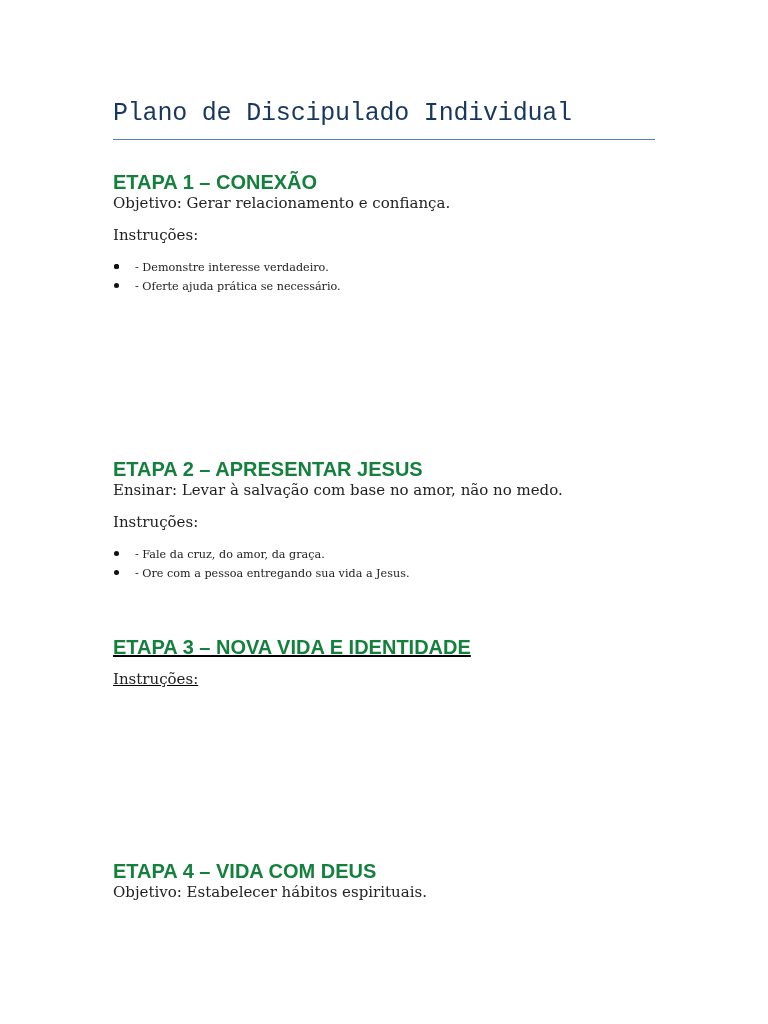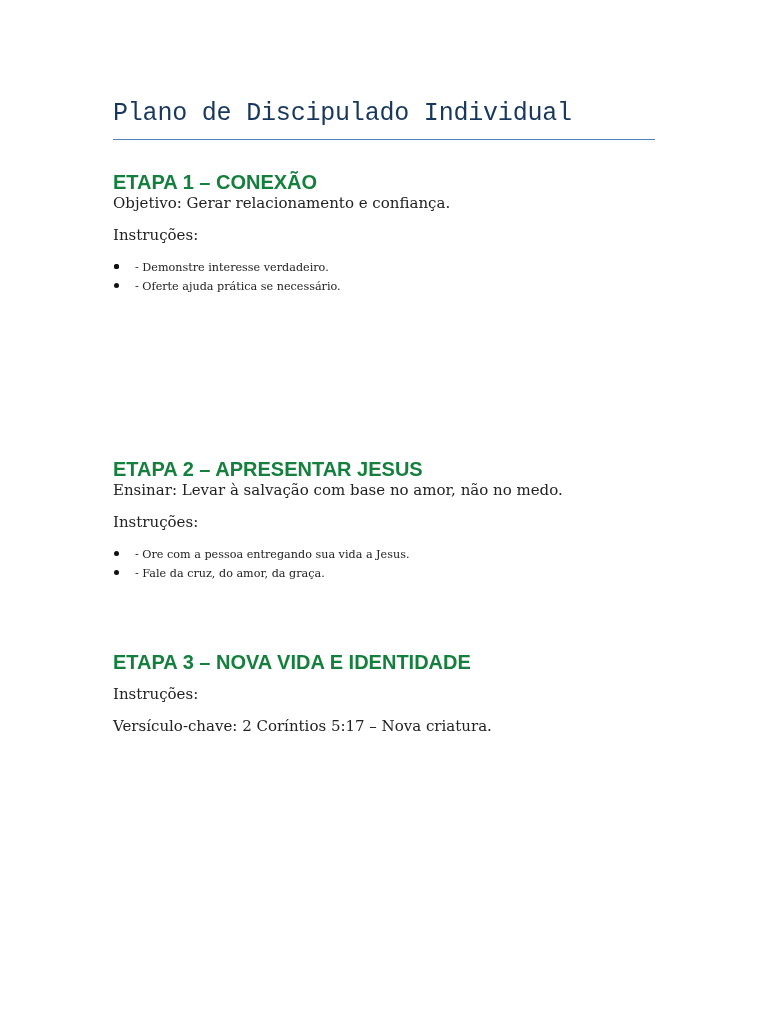--- a/index.html
+++ b/index.html
@@ -57,25 +57,28 @@
       <li><span class="bullet"></span><span>- Demonstre interesse verdadeiro.</span></li>
       <li><span class="bullet"></span><span>- Oferte ajuda prática se necessário.</span></li>
     </ul>
   </div>
 
   <div class="section" style="top:416px;margin-top:43px;">
     <h2 class="heading">ETAPA 2 – APRESENTAR JESUS</h2>
     <p class="body-text objective">Ensinar: Levar à salvação com base no amor, não no medo.</p>
     <p class="body-text instr-label">Instruções:</p>
     <ul class="bullets">
+      <li><span class="bullet"></span><span>- Fale da cruz, do amor, da graça.</span></li>
       <li><span class="bullet"></span><span>- Ore com a pessoa entregando sua vida a Jesus.</span></li>
-      <li><span class="bullet"></span><span>- Fale da cruz, do amor, da graça.</span></li>
     </ul>
   </div>
 
-  <div class="section" style="top:652px;">
+  <div class="section" style="top:637px;text-decoration:underline;">
     <h2 class="heading">ETAPA 3 – NOVA VIDA E IDENTIDADE</h2>
     <p class="body-text instr-label">Instruções:</p>
-    <p class="body-text verse">Versículo-chave: 2 Coríntios 5:17 – Nova criatura.</p>
   </div>
 
+  <div class="section" style="top:861px;">
+    <h2 class="heading">ETAPA 4 – VIDA COM DEUS</h2>
+    <p class="body-text objective">Objetivo: Estabelecer hábitos espirituais.</p>
+  </div>
 
 </div>
 
 </body></html>

